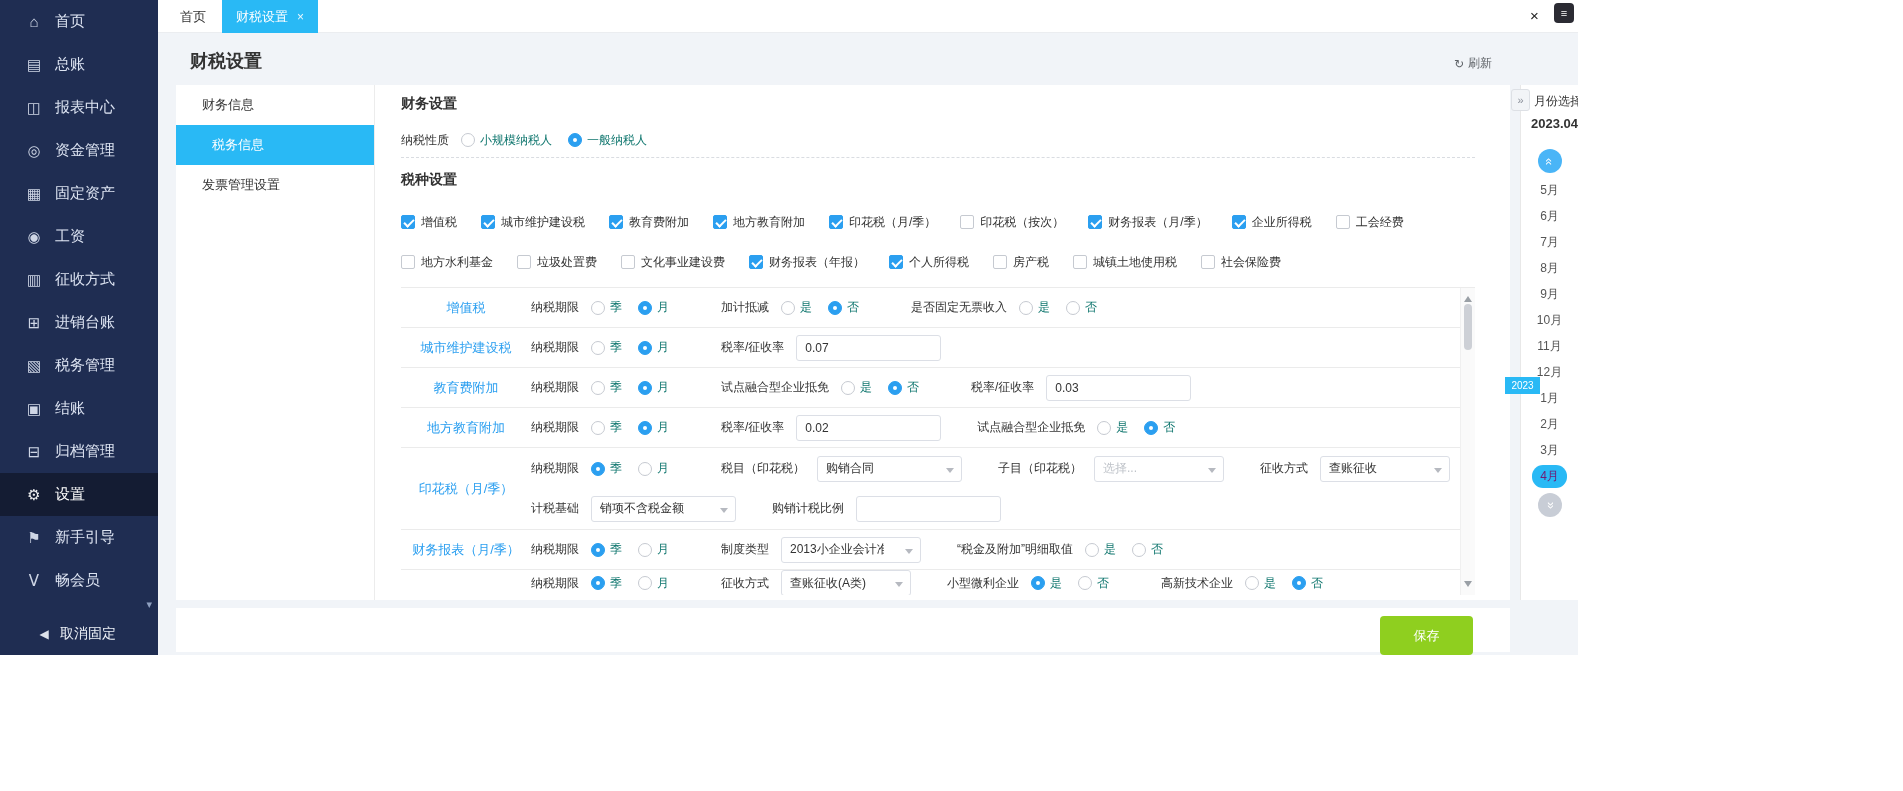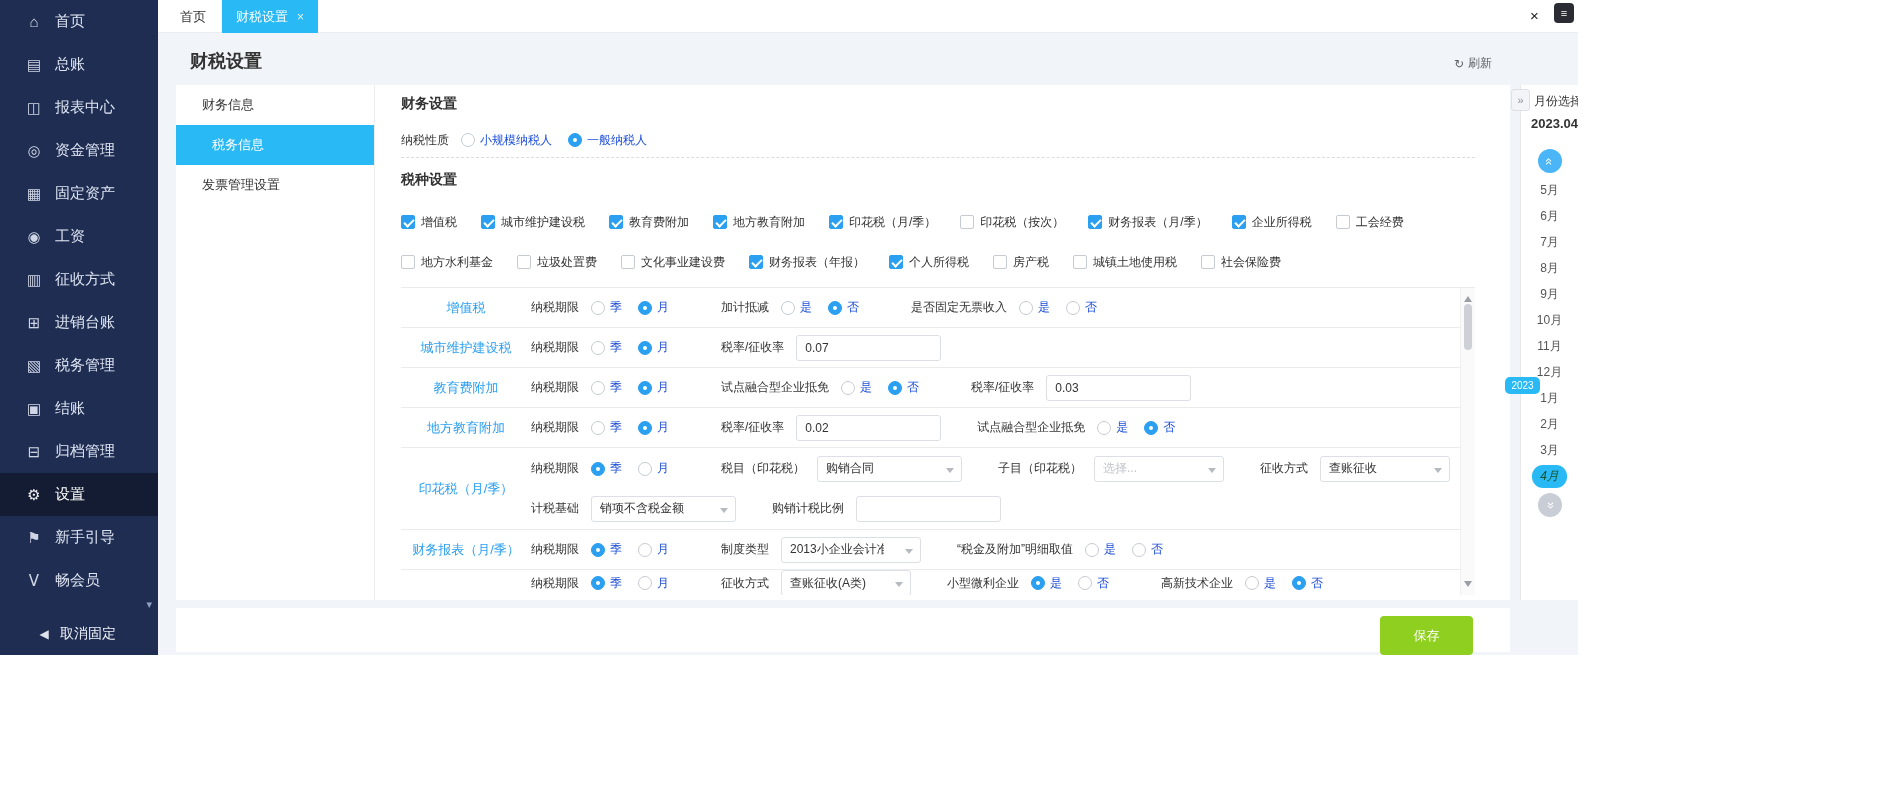--- a/index.html
+++ b/index.html
@@ -58,21 +58,21 @@
   .trow-cut { height:26px; border-bottom:none; overflow:hidden; }
   .tlabel { width:130px; flex:0 0 130px; text-align:center; color:#2b9ff0; font-size:13px; white-space:nowrap; }
   .tfields { display:flex; align-items:center; }
   .tfields-col { display:flex; flex-direction:column; justify-content:center; gap:14px; }
   .fgroup { display:flex; align-items:center; margin-right:36px; }
   .flabel { font-size:12px; color:#333; margin-right:12px; white-space:nowrap; }
   .ropt { display:flex; align-items:center; margin-right:16px; cursor:pointer; }
   .radio { width:14px; height:14px; border:1px solid #c6cad1; border-radius:50%; background:#fff; margin-right:5px; position:relative; flex:0 0 14px; }
   .radio.on { background:#2b9ff0; border-color:#2b9ff0; }
   .radio.on::after { content:""; position:absolute; left:4px; top:4px; width:4px; height:4px; background:#fff; border-radius:50%; }
-  .rlabel { font-size:12px; color:#1d4ed8; white-space:nowrap; }
+  .rlabel { font-size:12px; color:#0f766e; white-space:nowrap; }
   .tinput, .tselect { height:26px; border:1px solid #dcdfe6; border-radius:3px; background:#fff; font-size:12px; color:#333; padding:0 8px; display:flex; align-items:center; width:145px; position:relative; }
   .tselect { padding-right:36px; cursor:pointer; }
   .tselect.placeholder .sel-val { color:#bfc3c9; }
   .sel-val, .inp-val { white-space:nowrap; overflow:hidden; }
   .caret { position:absolute; right:7px; top:11px; width:0; height:0; border:4px solid transparent; border-top:5px solid #b6b9c0; }
   .w130 { width:130px; } .w140 { width:140px; }
 
   .vscroll { position:absolute; right:0; top:0; bottom:0; width:15px; background:#fafafa; border-left:1px solid #f0f0f0; }
   .vs-up, .vs-down { position:absolute; left:3px; width:0; height:0; border:4px solid transparent; }
   .vs-up { top:4px; border-bottom:6px solid #9aa0a6; }
@@ -88,22 +88,22 @@
   .mp-toggle { position:absolute; left:-10px; top:4px; width:19px; height:22px; background:#f2f4f7; border:1px solid #dde0e5; border-radius:3px; color:#8a8f99; font-size:11px; line-height:20px; text-align:center; cursor:pointer; }
   .mp-title { position:absolute; left:13px; top:8px; font-size:12px; color:#333; white-space:nowrap; overflow:hidden; width:45px; }
   .mp-period { position:absolute; left:10px; top:31px; font-size:13px; font-weight:bold; color:#333; white-space:nowrap; }
   .mp-circle { position:absolute; left:17px; width:24px; height:24px; border-radius:50%; display:flex; align-items:center; justify-content:center; color:#fff; font-size:13px; cursor:pointer; }
   .mp-up { top:64px; background:#4ab5f7; }
   .mp-down { top:408px; background:#c8cdd6; }
   .rot-up { display:inline-block; transform:rotate(90deg); }
   .rot-down { display:inline-block; transform:rotate(-90deg); }
   .mp-months { position:absolute; left:0; top:92px; right:0; }
   .mp-month { height:26px; display:flex; align-items:center; justify-content:center; font-size:12px; color:#555; cursor:pointer; }
-  .mp-month.active .mp-mlabel { background:#29b9f5; color:#14532d; border-radius:11px; padding:3px 8px;font-style:italic; }
-  .mp-year-badge { position:absolute; left:-16px; top:292px; width:35px; height:17px; background:#29b9f5; border-radius:5px; color:#fff; font-size:10px; line-height:17px; text-align:center; z-index:2; }
+  .mp-month.active .mp-mlabel { background:#29b9f5; color:#701a75; border-radius:11px; padding:3px 8px; }
+  .mp-year-badge { position:absolute; left:-16px; top:292px; width:35px; height:17px; background:#29b9f5; border-radius:0; color:#fff; font-size:10px; line-height:17px; text-align:center; z-index:2; }
 </style>
 </head>
 <body>
 
 <div class="app">
 
   <aside class="sidebar">
     <div class="side-item">
         <span class="side-icon">⌂</span>
         <span class="side-label">首页</span>

